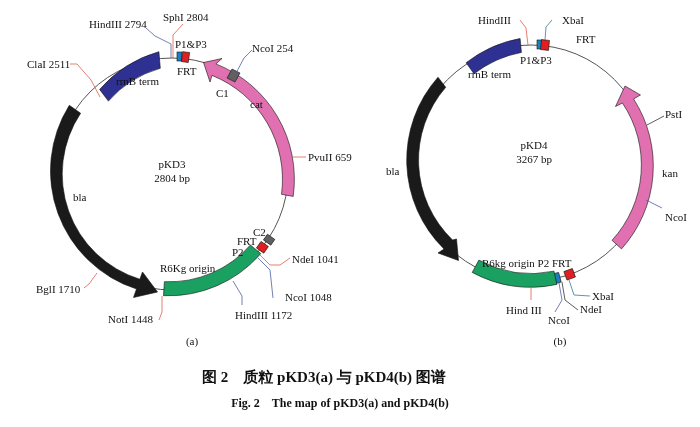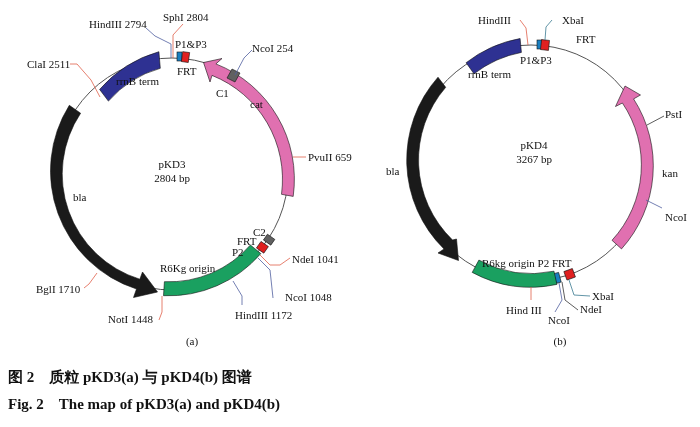--- a/index.html
+++ b/index.html
@@ -1,22 +1,22 @@
 <!DOCTYPE html>
 <html><head>
 <meta charset="utf-8">
 <style>
   html, body { margin:0; padding:0; background:#ffffff; }
   body { width:700px; height:427px; position:relative; overflow:hidden; font-family:"Liberation Serif","DejaVu Serif",serif; }
   svg { position:absolute; left:0; top:0; }
   .lbl { font-family:"Liberation Serif","DejaVu Serif",serif; font-size:11px; fill:#111; }
   .center { font-family:"Liberation Serif","DejaVu Serif",serif; font-size:11px; fill:#111; }
-  .cap { position:absolute; left:0; width:648px; color:#111; font-family:"Liberation Serif","DejaVu Serif",serif; font-weight:bold;margin-left:8px; }
+  .cap { position:absolute; left:0; width:648px; text-align:center; color:#111; font-family:"Liberation Serif","DejaVu Serif",serif; font-weight:bold; }
   .cap1 { top:368px; font-size:15px; }
-  .cap2 { top:395px; font-size:15px; }
+  .cap2 { top:395px; font-size:12px;padding-left:16px; }
 </style>
 </head>
 <body>
 
 <svg width="700" height="427" viewBox="0 0 700 427">
 
   <g>
     <circle cx="172" cy="174" r="116" fill="none" stroke="#555" stroke-width="1"></circle>
 
     <path d="M 99.6 89.4 A 123 123 0 0 1 158.9 51.7 L 160.3 68.3 A 107 107 0 0 0 108.4 101.1 Z" fill="#2e3192" stroke="#111" stroke-width="0.6"></path>

